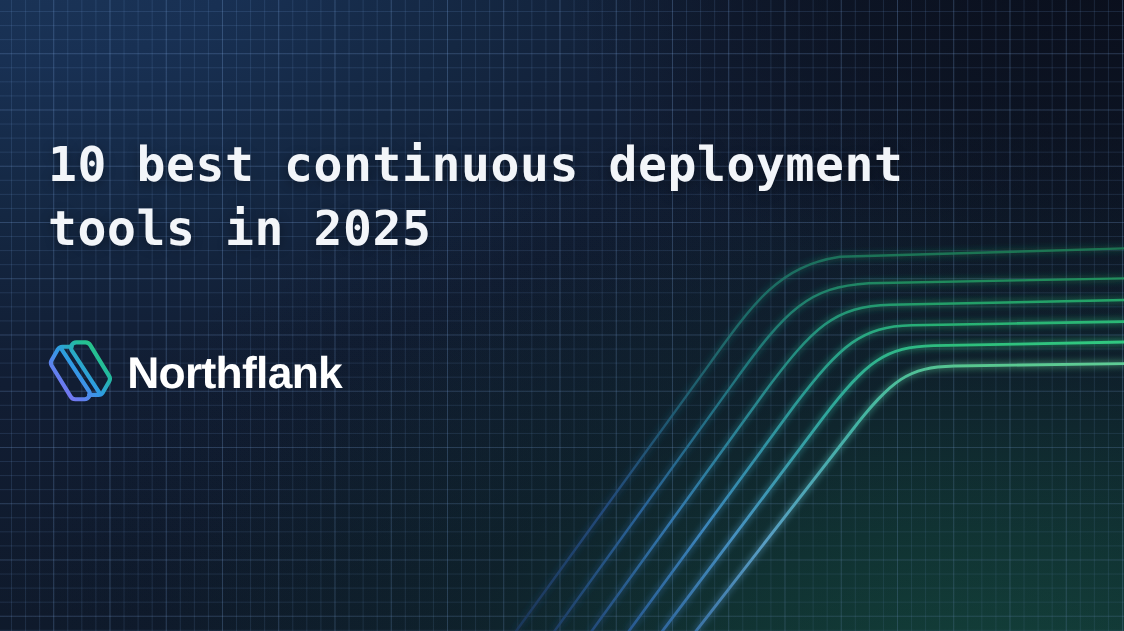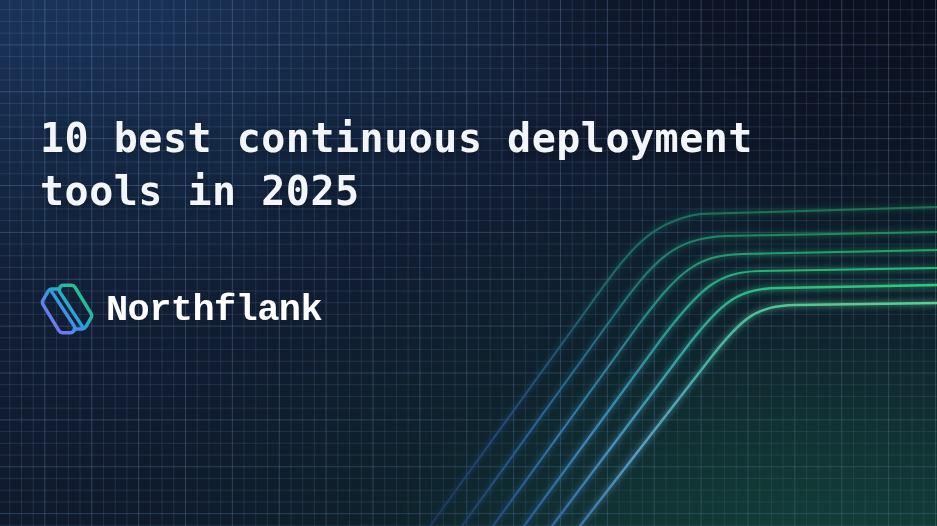--- a/index.html
+++ b/index.html
@@ -99,21 +99,21 @@
     left:0px; top:283px;
     display:flex;
     align-items:center;
     gap:12px;
   }
   .logo-mark{
     width:54px; height:52px;
     display:block;
   }
   .logo-word{
-    font-family:Liberation Mono, monospace;
+    font-family:Liberation Sans, sans-serif;
     font-size:37px;
     font-weight:700;
     letter-spacing:-0.6px;
     color:#ffffff;
     line-height:1;
     position:relative;
     top:1px;
   }
 </style>
 </head>

